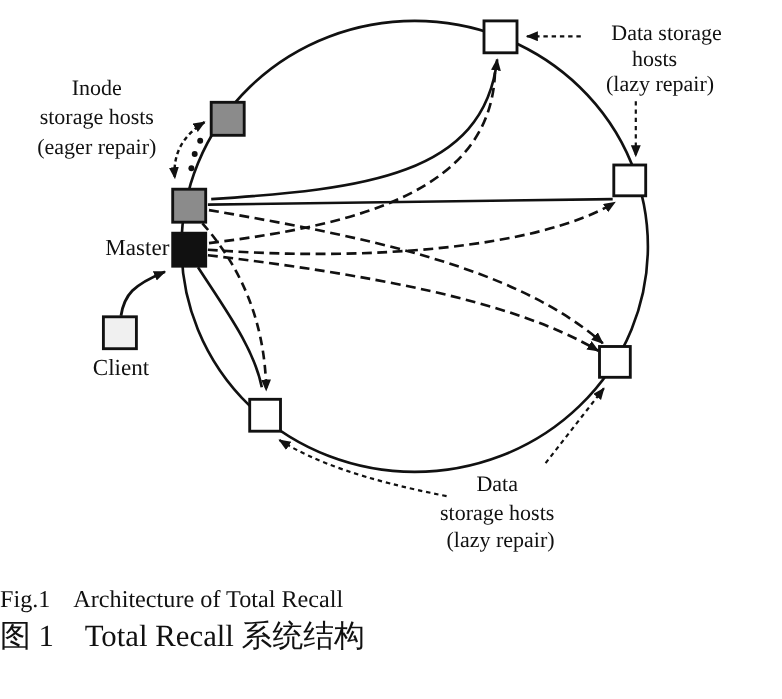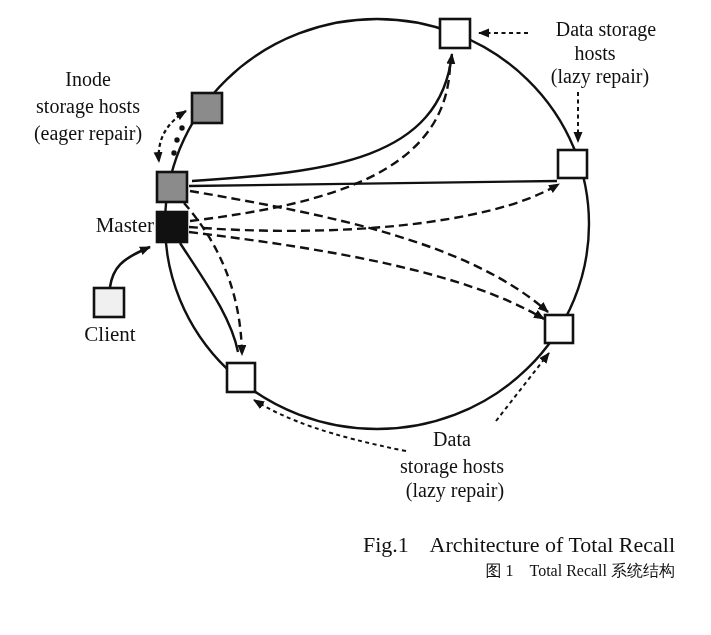--- a/index.html
+++ b/index.html
@@ -3,23 +3,23 @@
 <meta charset="utf-8">
 <style>
   html,body{margin:0;padding:0;background:#fff;}
   body{width:711px;height:635px;position:relative;overflow:hidden;
        font-family:"Liberation Serif", serif; color:#111;}
   .diagram-wrap{position:absolute;left:0;top:0;width:711px;height:528px;}
   svg text{font-family:"Liberation Serif", serif; fill:#111;}
   .lbl{font-size:20px;}
   .lbl-big{font-size:21px;}
   .captions{position:absolute;left:0;top:531px;width:711px;box-sizing:border-box;
-            padding-right:36px;text-align:right;}
+            padding-right:36px;text-align:left;}
   .cap-en{font-size:22px;white-space:pre;line-height:1.25;}
-  .cap-zh{font-size:16px;white-space:pre;line-height:1.45;}
+  .cap-zh{font-size:28px;white-space:pre;line-height:1.45;}
 </style>
 </head>
 <body>
 
 <div class="diagram-wrap">
 <svg width="711" height="528" viewBox="0 0 711 528" xmlns="http://www.w3.org/2000/svg">
   <defs>
     <marker id="ah" markerUnits="userSpaceOnUse" markerWidth="13" markerHeight="11" refX="10" refY="4.5" orient="auto">
       <path d="M0,0 L11,4.5 L0,9 z" fill="#111"></path>
     </marker>

